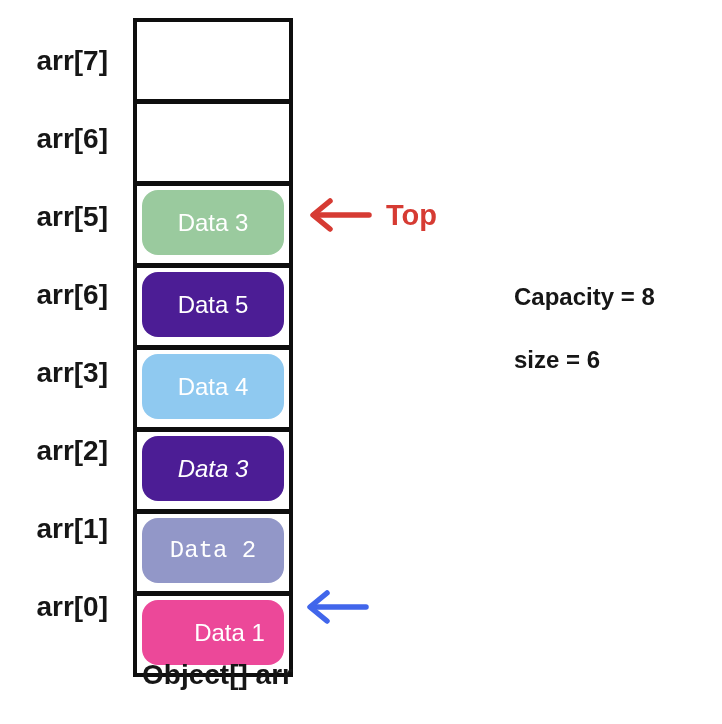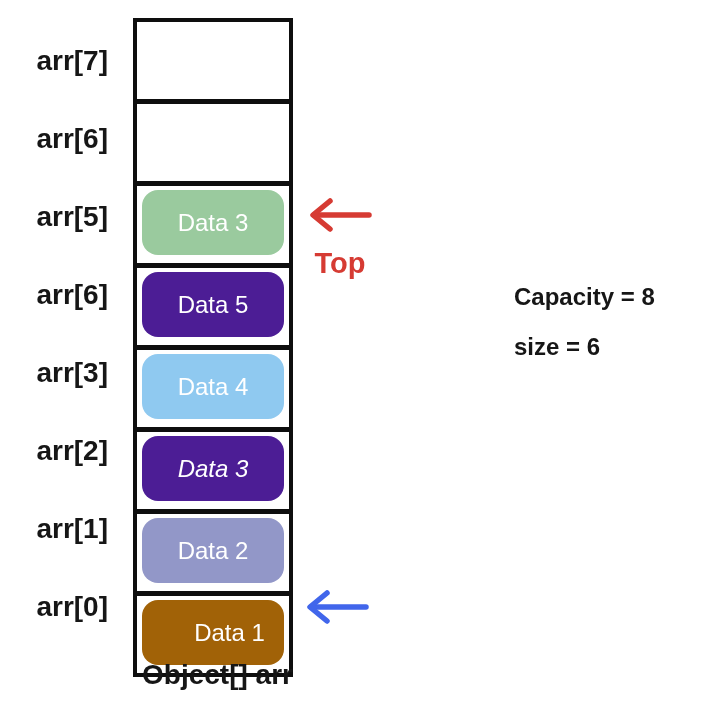--- a/index.html
+++ b/index.html
@@ -69,21 +69,21 @@
   
   .stats {
     position: absolute;
     left: 514px;
     top: 283px;
     font-size: 24px;
     font-weight: 700;
     color: #161616;
     white-space: nowrap;
   }
-  .stats .stat-size { margin-top: 22px; }
+  .stats .stat-size { margin-top: 35px; }
 
   
   .caption {
     position: absolute;
     left: 133px;
     top: 659px;
     width: 160px;
     text-align: right;
     font-size: 28px;
     font-weight: 700;
@@ -136,28 +136,28 @@
     <div class="cell">
         <div class="pill" style="background: #4c1d95;">Data 5</div>
       </div>
     <div class="cell">
         <div class="pill" style="background: rgb(143, 201, 240);">Data 4</div>
       </div>
     <div class="cell">
         <div class="pill" style="background: #4c1d95; font-style: italic;">Data 3</div>
       </div>
     <div class="cell">
-        <div class="pill" style="background: rgb(146, 151, 200);">Data 2</div>
+        <div class="pill" style="background: rgb(146, 151, 200); font-family: Liberation Mono, monospace;">Data 2</div>
       </div>
     <div class="cell">
-        <div class="pill" style="background: #a16207; padding-left: 33px;">Data 1</div>
+        <div class="pill" style="background: #ec4899; padding-left: 33px;">Data 1</div>
       </div>
   </div>
 
-  <div class="callout callout-top" style="color: rgb(214, 59, 51); flex-direction: column;">
+  <div class="callout callout-top" style="color: rgb(214, 59, 51);">
     <svg class="arrow-svg" viewBox="0 0 66 38">
       <path d="M62 19 H7" fill="none" stroke="currentColor" stroke-width="5.5" stroke-linecap="round"></path>
       <path d="M23 5 L6 19 L23 33" fill="none" stroke="currentColor" stroke-width="5.5" stroke-linecap="round" stroke-linejoin="round"></path>
     </svg>
     <span class="callout-label">Top</span>
   </div>
 
   <div class="callout callout-bottom" style="color: rgb(65, 102, 235);">
     <svg class="arrow-svg" viewBox="0 0 66 38">
       <path d="M62 19 H7" fill="none" stroke="currentColor" stroke-width="5.5" stroke-linecap="round"></path>

